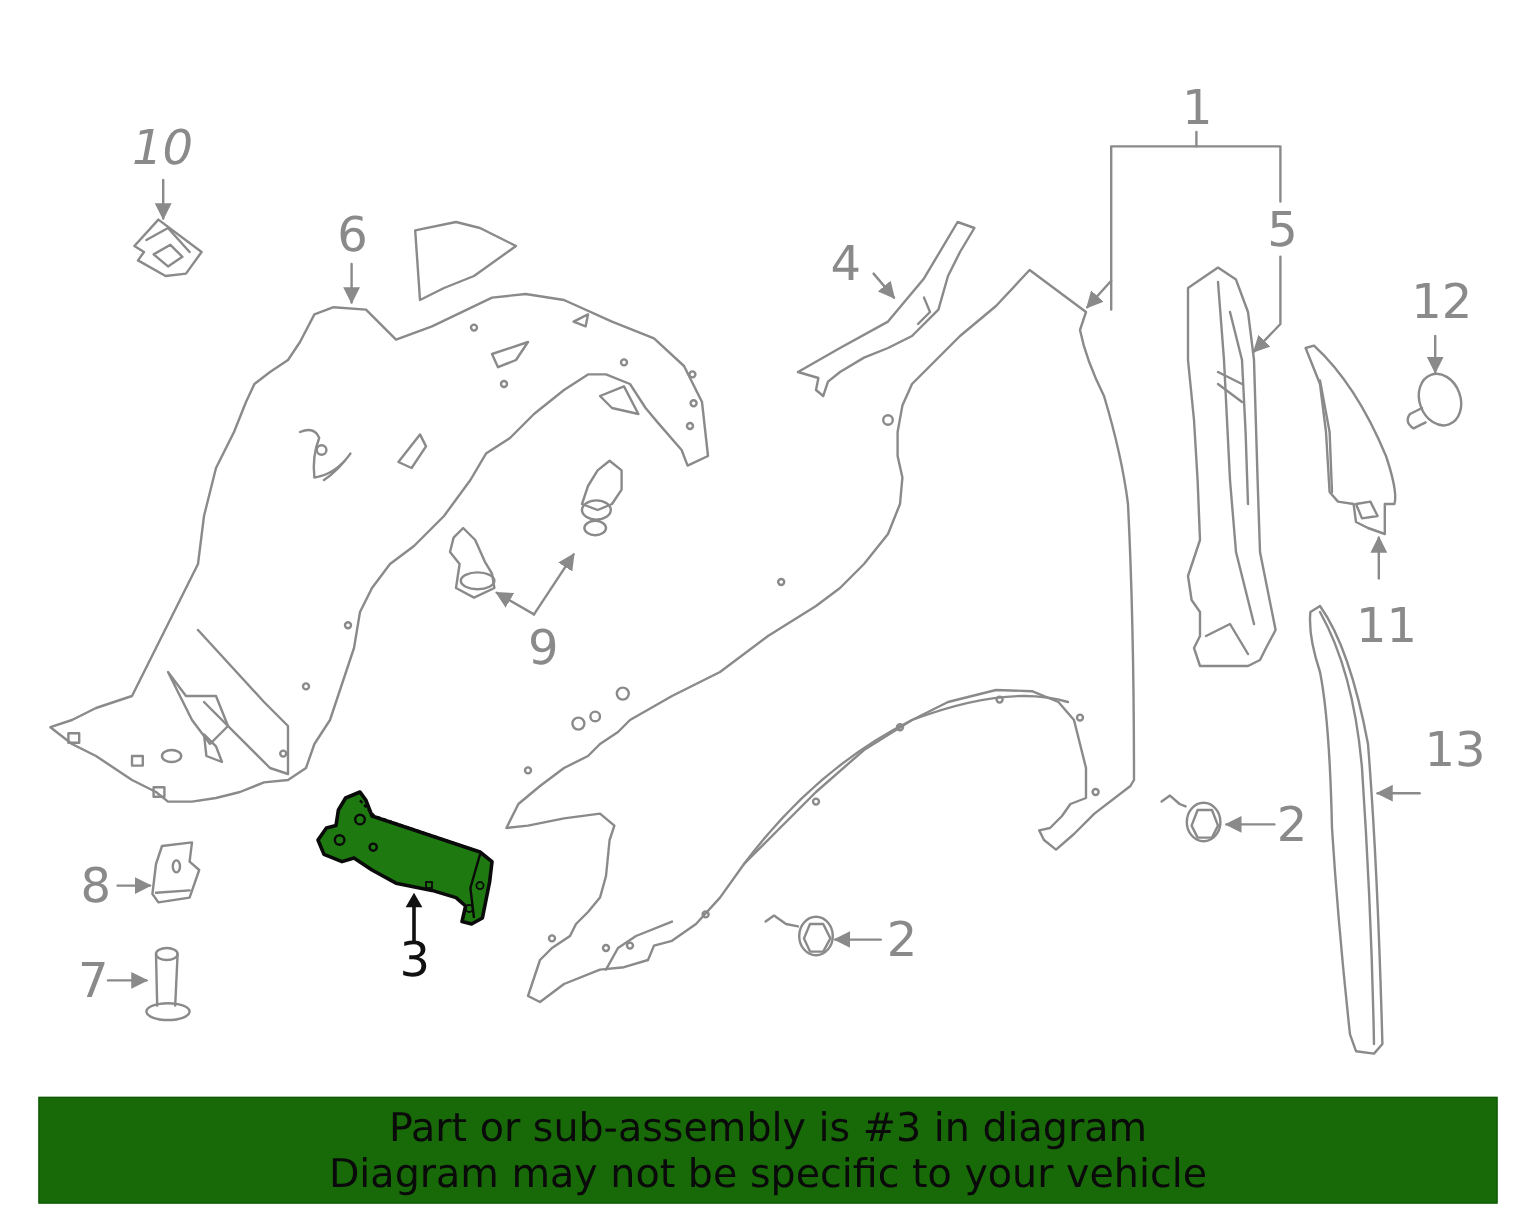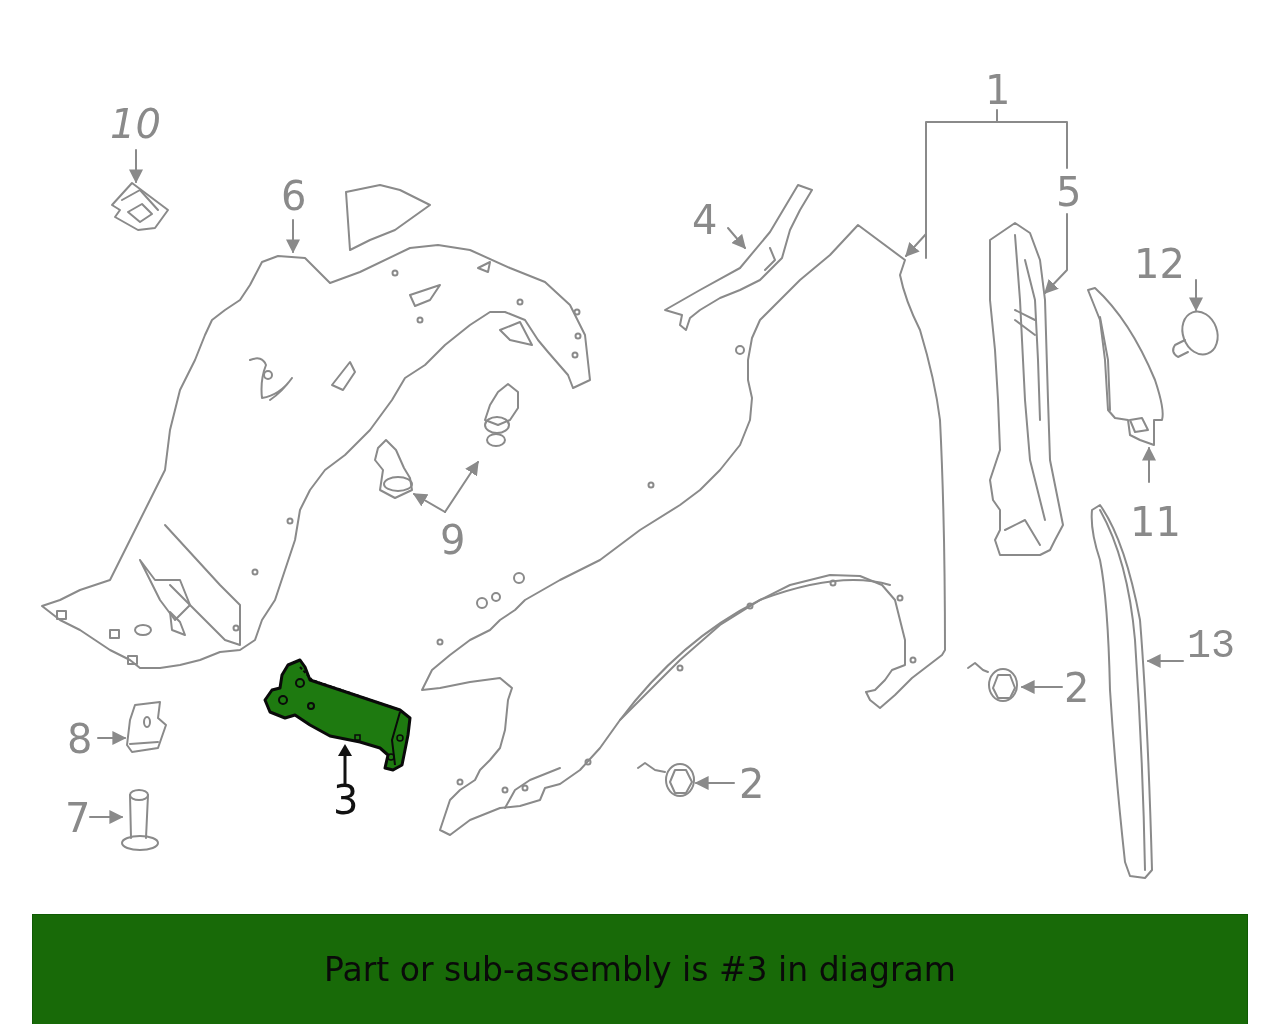--- a/index.html
+++ b/index.html
@@ -1,20 +1,20 @@
 <!DOCTYPE html>
 <html><head>
   <meta charset="utf-8">
   <style>
     html, body { margin: 0; padding: 0; background: #ffffff; }
     body { width: 1280px; height: 1024px; position: relative; overflow: hidden; font-family: "DejaVu Sans", sans-serif; }
     #diagram { position: absolute; left: 0; top: 0; width: 1280px; height: 1024px; }
     .lbl { position: absolute; font-family: "DejaVu Sans", sans-serif; font-size: 40px; color: #8a8a8a; line-height: 1; }
     .lbl.hl { color: #111111; font-weight: normal; }
-    #banner { position: absolute; left: 32px; top: 914px; width: 1216px; height: 111px; background: #186a08;
+    #banner { position: absolute; left: 32px; top: 914px; width: 1216px; height: 89px; background: #186a08;
               box-sizing: border-box; border: 1px solid #0f5a04;
               display: flex; flex-direction: column; align-items: center; justify-content: center; }
     #banner span { color: #0a0a0a; font-family: "DejaVu Sans", sans-serif; font-size: 33px; line-height: 38px; white-space: nowrap; }
   </style>
 </head>
 <body>
 
 <svg id="diagram" viewBox="0 0 1280 1024" xmlns="http://www.w3.org/2000/svg">
   <defs>
     <marker id="ah" viewBox="0 0 10 10" refX="9" refY="5" markerWidth="7" markerHeight="7" orient="auto-start-reverse">
@@ -178,18 +178,19 @@
 <div class="lbl" style="left:739px;top:764px;">2</div>
 <div class="lbl hl" style="left:333px;top:780px;">3</div>
 <div class="lbl" style="left:692px;top:200px;">4</div>
 <div class="lbl" style="left:1056px;top:172px;">5</div>
 <div class="lbl" style="left:281px;top:176px;">6</div>
 <div class="lbl" style="left:65px;top:798px;">7</div>
 <div class="lbl" style="left:67px;top:719px;">8</div>
 <div class="lbl" style="left:440px;top:520px;">9</div>
 <div class="lbl" style="left:110px;top:104px;font-style:italic;">10</div>
 <div class="lbl" style="left:1130px;top:488px;margin-top:14px;">11</div>
-<div class="lbl" style="left:1134px;top:232px;margin-top:12px;">12</div>
-<div class="lbl" style="left:1187px;top:627px;font-family:Liberation Mono, monospace;">13</div>
+<div class="lbl" style="left:1176px;top:232px;">12</div>
+<div class="lbl" style="left:1187px;top:605px;">13</div>
 
 <div id="banner">
   <span>Part or sub-assembly is #3 in diagram</span>
+  <span>Diagram may not be specific to your vehicle</span>
 </div>
 
 </body></html>

